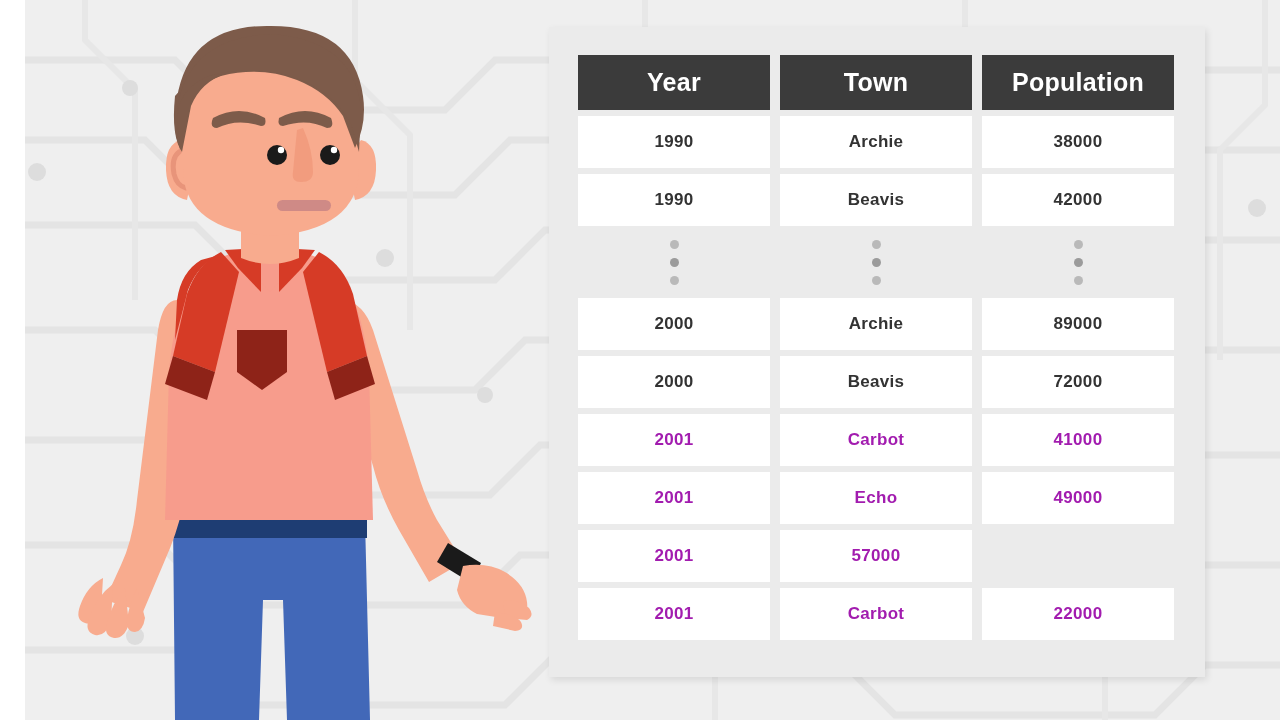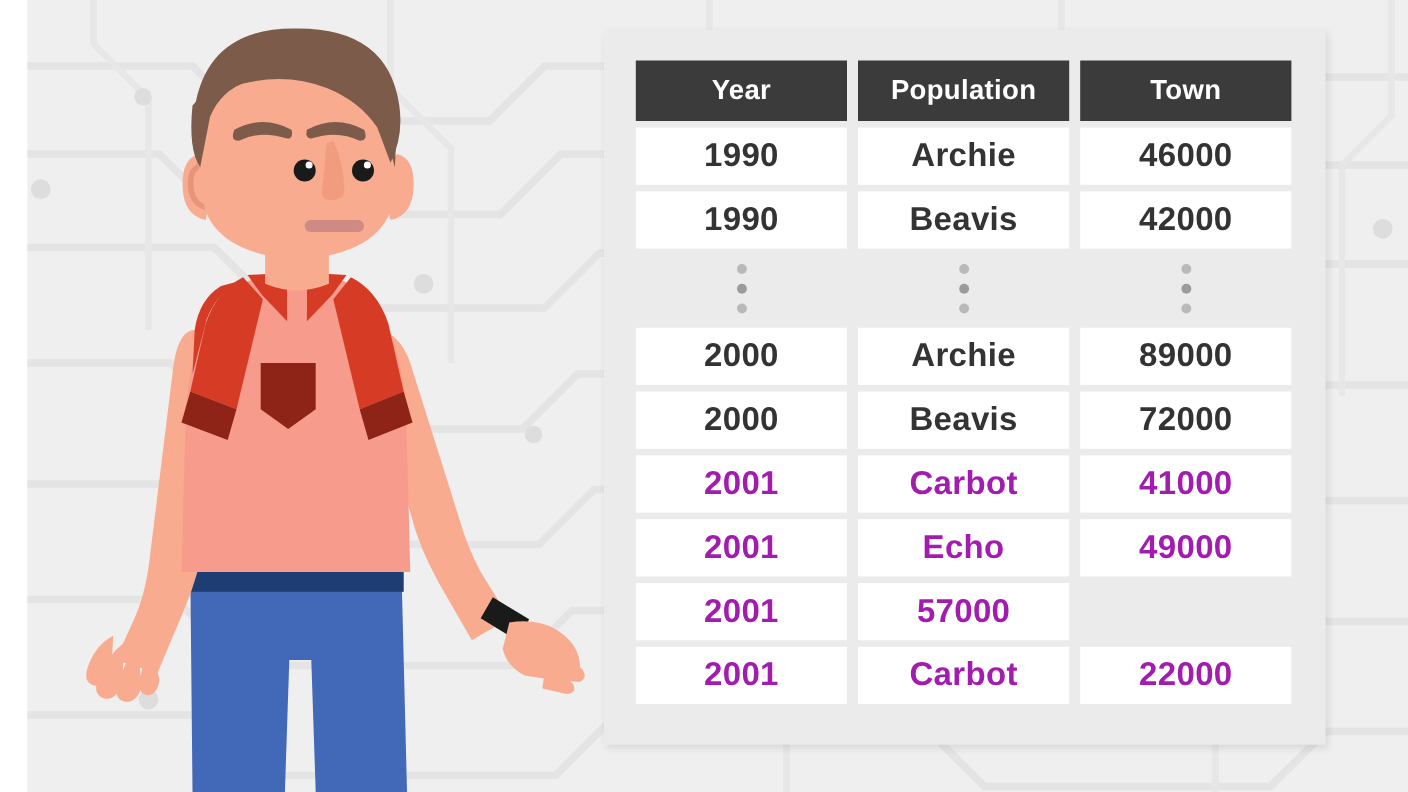--- a/index.html
+++ b/index.html
@@ -46,21 +46,21 @@
     gap: 10px;
     margin-bottom: 6px;
   }
   .tcell {
     width: 192px;
     height: 52px;
     display: flex;
     align-items: center;
     justify-content: center;
     background: #ffffff;
-    font-size: 30px;
+    font-size: 17px;
     font-weight: bold;
     color: #333333;
     letter-spacing: 0.3px;
   }
   .header-row .tcell {
     background: #3b3b3b;
     color: #ffffff;
     height: 55px;
     font-size: 25px;
   }
@@ -195,28 +195,28 @@
     <path d="M278 128 Q288 150 288 172 Q288 182 276 182 Q266 182 268 172 Q270 150 272 130 Z" fill="#f29c7e"></path>
 
     <rect x="252" y="200" width="54" height="11" rx="5.5" fill="#cf8a86"></rect>
   </svg>
 
   <div id="table-panel">
     <div id="data-table">
 
       <div class="trow header-row">
         <div class="tcell">Year</div>
+        <div class="tcell">Town</div>
         <div class="tcell">Population</div>
-        <div class="tcell">Town</div>
       </div>
 
       <div class="trow">
         <div class="tcell">1990</div>
         <div class="tcell">Archie</div>
-        <div class="tcell">46000</div>
+        <div class="tcell">38000</div>
       </div>
 
       <div class="trow">
         <div class="tcell">1990</div>
         <div class="tcell">Beavis</div>
         <div class="tcell">42000</div>
       </div>
 
       <div class="ellipsis-row">
         <div class="ellipsis-cell">

